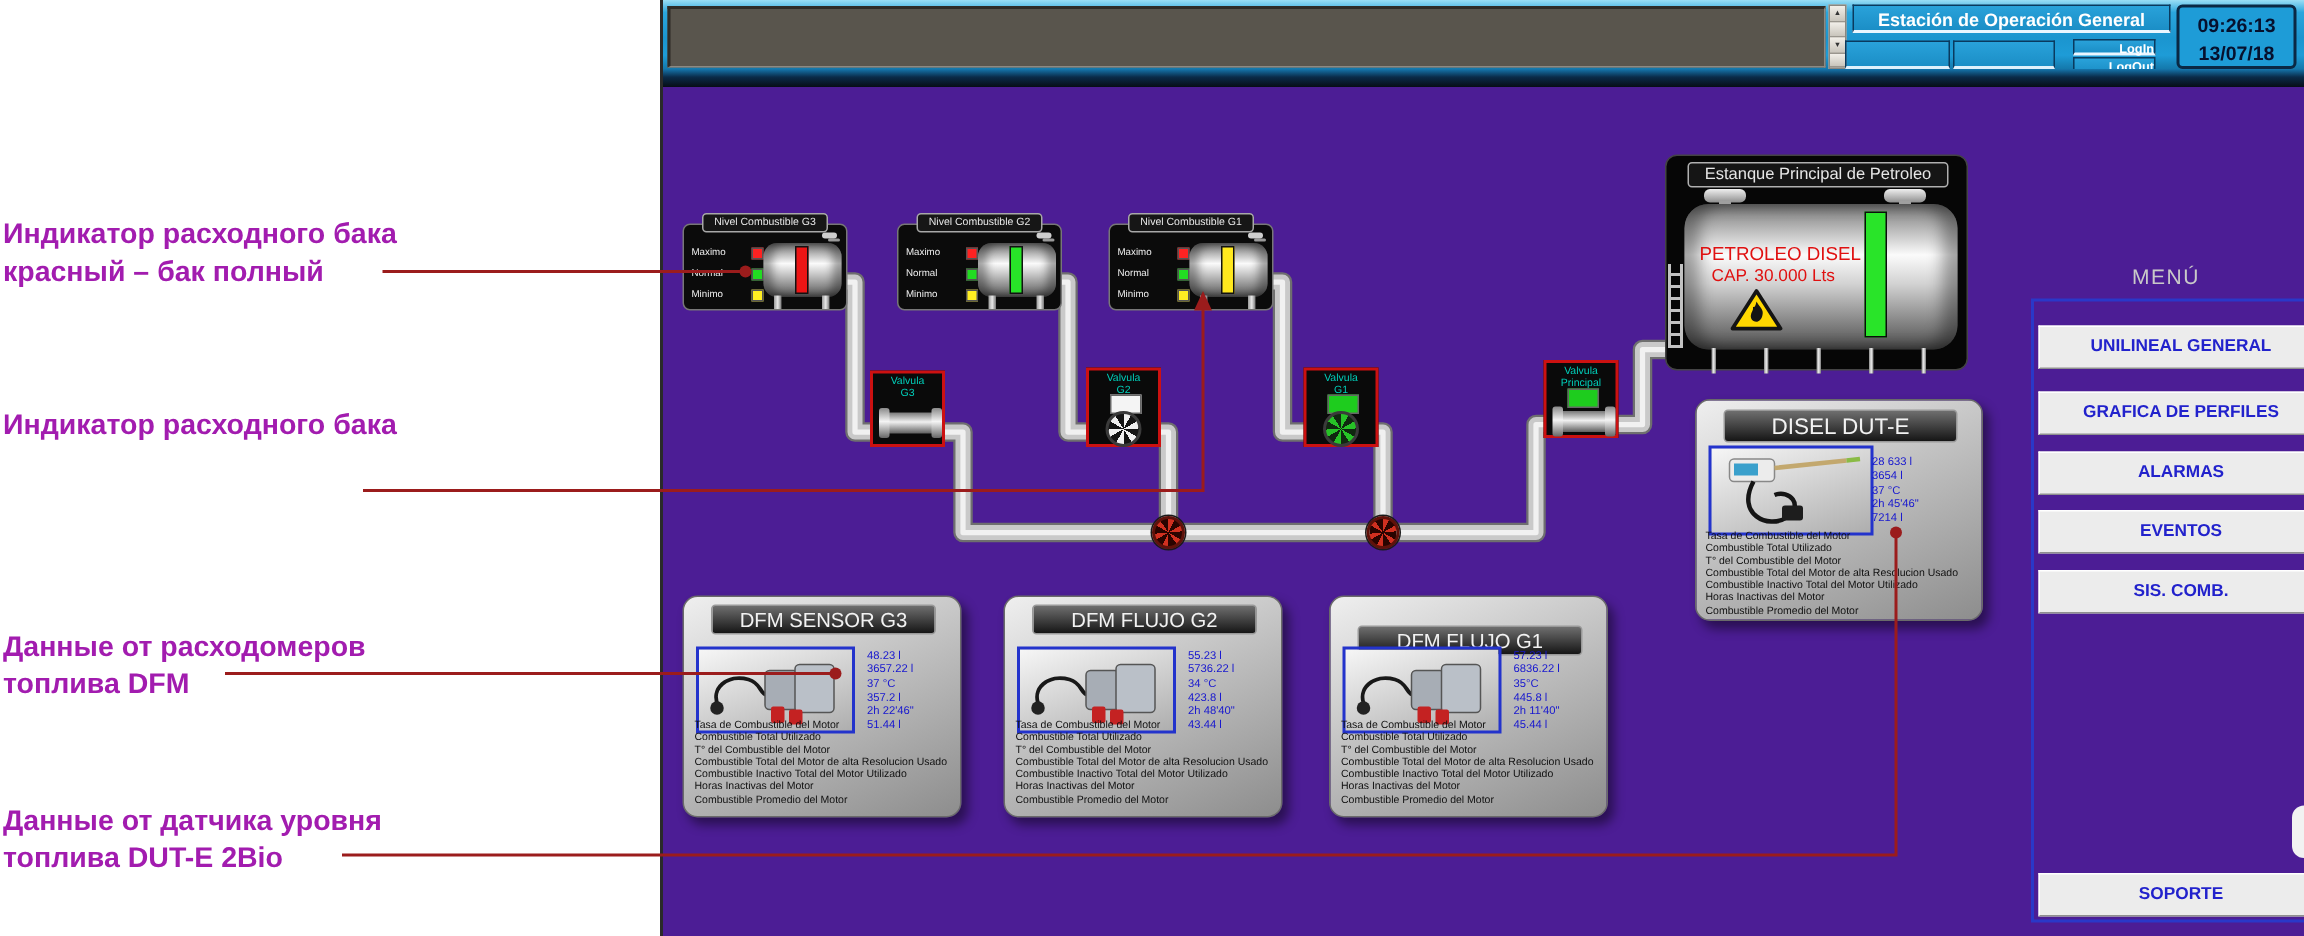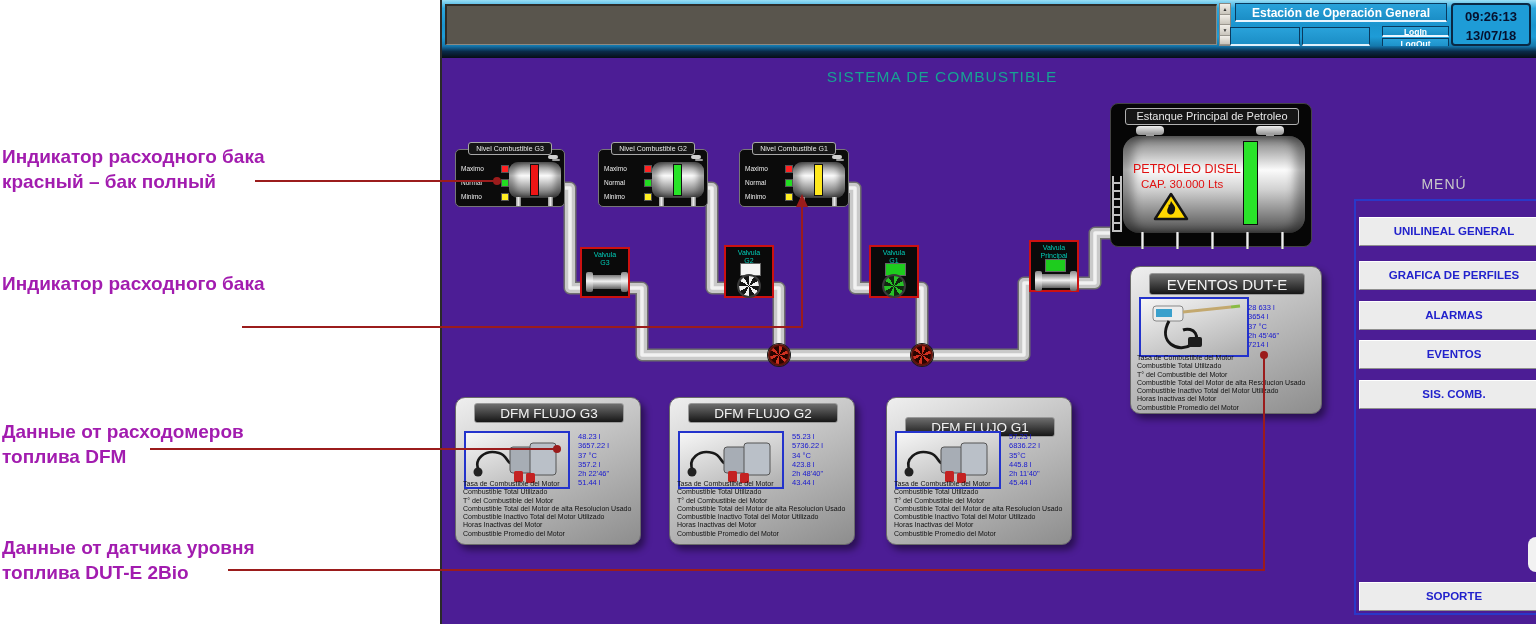--- a/index.html
+++ b/index.html
@@ -19,21 +19,21 @@
     background:linear-gradient(180deg,#1576ad 0%,#0a2b49 45%,#070d16 100%); }
   #alarmbox { position:absolute; left:3px; top:4px; width:772px; height:41px; background:#59554d;
     border-top:2px solid #2e2b27; border-left:2px solid #2e2b27; border-bottom:1px solid #8d8a83; border-right:1px solid #8d8a83; }
   .vscroll { position:absolute; left:777px; top:3px; width:12px; height:43px; background:#d8d4cb; border:1px solid #8a8780; display:flex; flex-direction:column; }
   .vscroll span { flex:1; border-bottom:1px solid #9a968e; font-size:5px; line-height:10px; text-align:center; color:#333; background:linear-gradient(180deg,#f2efe9,#c9c5bc); }
   .bluebox { background:linear-gradient(180deg,#29a2da,#1b8ec6); border:1px solid #0a3a5e; }
   #stationTitle { position:absolute; left:793px; top:3px; width:212px; height:19px; color:#fff; font-weight:700; font-size:12px;
     text-align:center; line-height:18px; border-bottom:2px solid #eaf6ff; }
   #field1 { position:absolute; left:788px; top:27px; width:70px; height:19px; border-bottom:2px solid #dff0fb; }
   #field2 { position:absolute; left:860px; top:27px; width:68px; height:19px; border-bottom:2px solid #dff0fb; }
-  .loginbtn { position:absolute; left:940px; width:67px; height:11px; color:#fff; font-size:8.5px; font-weight:700; text-align:center; line-height:10px; }
+  .loginbtn { position:absolute; left:940px; width:55px; height:11px; color:#fff; font-size:8.5px; font-weight:700; text-align:right; line-height:10px; }
   #datetime { position:absolute; left:1009px; top:3px; width:80px; height:43px; border:2px solid #0a2844; border-radius:4px;
     background:#1e9cd7; color:#06112e; font-weight:700; font-size:13px; text-align:center; padding-top:2px; line-height:19px; }
 
   #screenTitle { position:absolute; left:300px; top:68px; width:400px; text-align:center; color:#17a293; font-size:15.5px; letter-spacing:1px; }
 
   
   #pipes { position:absolute; left:0; top:0; z-index:1; }
   .wheel { position:absolute; z-index:2; width:22px; height:22px; border-radius:50%;
     background:repeating-conic-gradient(#d03020 0 25deg,#2a0400 25deg 60deg); border:2px solid #5f120a; box-shadow:0 0 0 1px #1a1a1a; }
 
@@ -133,21 +133,20 @@
     <div id="field2" class="bluebox"></div>
     <div class="loginbtn bluebox" style="top:26px; border-bottom:2px solid #eaf6ff;">LogIn</div>
     <div class="loginbtn bluebox" style="top:38px;">LogOut</div>
     <div id="datetime">
       <div>09:26:13</div>
       <div>13/07/18</div>
     </div>
   </div>
   <div id="topstrip"></div>
 
-  <div id="screenTitle">SISTEMA DE COMBUSTIBLE</div>
 
   <svg id="pipes" width="1096" height="624">
     <g fill="none" stroke-linejoin="round" stroke-linecap="round">
       <g stroke="#6f6f6f" stroke-width="13">
         <polyline points="110,188 128,188 128,288 200,288 200,355 582,355 582,283 653,283 653,233 678,233"></polyline>
         <polyline points="250,188 270,188 270,288 337,288 337,356"></polyline>
         <polyline points="395,188 413,188 413,288 480,288 480,356"></polyline>
       </g>
       <g stroke="#c9c9c9" stroke-width="10">
         <polyline points="110,188 128,188 128,288 200,288 200,355 582,355 582,283 653,283 653,233 678,233"></polyline>
@@ -264,21 +263,21 @@
     </svg>
     <div class="tleg" style="left:30px;"></div>
     <div class="tleg" style="left:65px;"></div>
     <div class="tleg" style="left:100px;"></div>
     <div class="tleg" style="left:135px;"></div>
     <div class="tleg" style="left:170px;"></div>
     <div id="ladder"></div>
   </div>
 
   <div class="gpanel" style="left:688px; top:266px; width:192px;">
-    <div class="ghead" style="left:18px; top:6px; width:156px; height:22px; font-size:15px; line-height:21px;">EVENTOS DUT-E</div>
+    <div class="ghead" style="left:18px; top:6px; width:156px; height:22px; font-size:15px; line-height:21px;">DISEL DUT-E</div>
     <div class="imgbox" style="left:8px; top:30px; width:110px; height:60px;">
       <svg width="106" height="56" viewBox="0 0 106 56">
         <rect x="12" y="7" width="30" height="15" rx="3" fill="#ececec" stroke="#888"></rect>
         <rect x="15" y="10" width="16" height="8" fill="#3aa0cc"></rect>
         <path d="M42 13 L90 8" stroke="#c3a86e" stroke-width="3"></path>
         <path d="M90 8 l9 -1" stroke="#8abb45" stroke-width="3"></path>
         <path d="M28 22 C16 44 38 54 50 46 C62 38 52 27 42 31" fill="none" stroke="#151515" stroke-width="3"></path>
         <rect x="47" y="38" width="14" height="10" rx="2" fill="#1d1d1d"></rect>
       </svg>
     </div>
@@ -294,21 +293,21 @@
       <div>Combustible Total Utilizado</div>
       <div>T° del Combustible del Motor</div>
       <div>Combustible Total del Motor de alta Resolucion Usado</div>
       <div>Combustible Inactivo Total del Motor Utilizado</div>
       <div>Horas Inactivas del Motor</div>
       <div>Combustible Promedio del Motor</div>
     </div>
   </div>
 
   <div class="gpanel" style="left:13px; top:397px;">
-    <div class="ghead" style="left:18px; top:5px; width:150px; height:20px; font-size:13.5px; line-height:19px;">DFM FLUJO G3</div>
+    <div class="ghead" style="left:18px; top:5px; width:150px; height:20px; font-size:13.5px; line-height:19px;">DFM SENSOR G3</div>
     <div class="imgbox" style="left:8px; top:33px; width:106px; height:58px;">
       <svg width="102" height="54" viewBox="0 0 102 54">
         <path d="M13 38 C7 26 19 16 33 20 C43 23 39 31 49 31" stroke="#181818" stroke-width="2.6" fill="none"></path>
         <circle cx="12" cy="39" r="4.5" fill="#222"></circle>
         <rect x="44" y="14" width="22" height="26" rx="3" fill="#a7adb5" stroke="#555"></rect>
         <rect x="64" y="10" width="26" height="32" rx="3" fill="#bac0c8" stroke="#555"></rect>
         <rect x="48" y="38" width="9" height="11" rx="1.5" fill="#c42222"></rect>
         <rect x="60" y="40" width="9" height="10" rx="1.5" fill="#c42222"></rect>
       </svg>
     </div>

